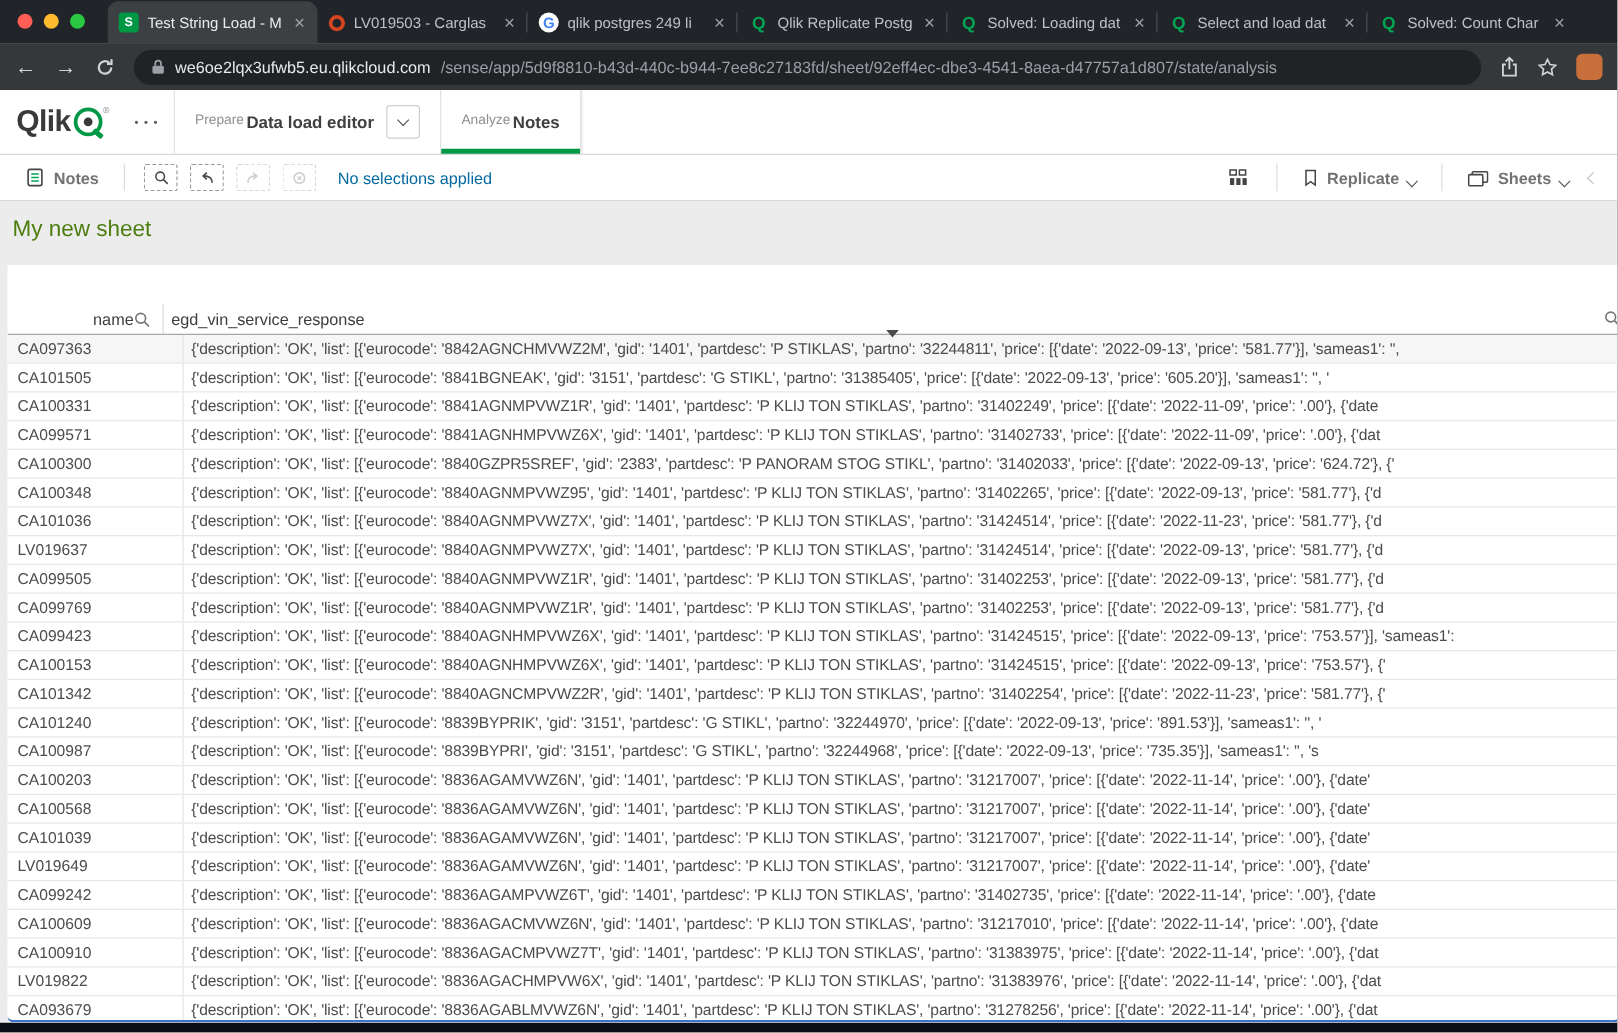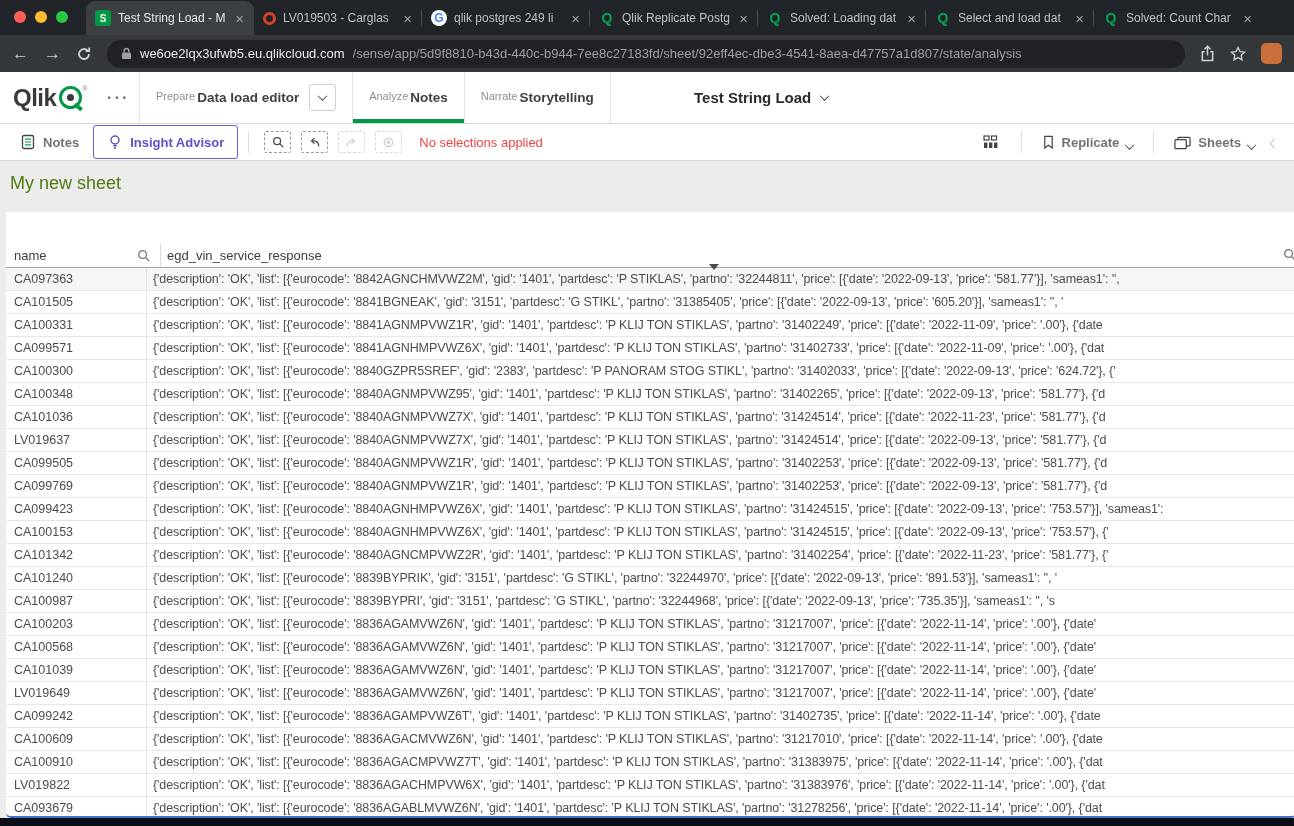--- a/index.html
+++ b/index.html
@@ -64,32 +64,32 @@
 
   
   .toolbar { height: 37px; background: #fff; border-bottom: 1px solid #d6d6d6; display: flex; align-items: center; padding-left: 10px; }
   .tb-item { display: flex; align-items: flex-end; gap: 7px; font-size: 13px; font-weight: 600; color: #737373; padding: 0 10px; }
   .ia-btn { display: flex; align-items: center; gap: 7px; padding: 0 13px; height: 34px; border: 1px solid #6a5cd0; border-radius: 3px;
             color: #5e50c8; font-weight: 600; font-size: 13px; background: #fff; margin-left: 4px; }
   .tb-sep { width: 1px; height: 22px; background: #dedede; margin: 0 10px; flex: none; }
   .sel-btn { width: 27px; height: 22px; border: 1px dashed #9a9a9a; border-radius: 2px; display: flex; align-items: center; justify-content: center;
              color: #4a4a4a; margin: 0 5px; background: #fff; }
   .sel-btn.disabled { border-color: #d8d8d8; color: #cfcfcf; }
-  .no-sel { color: #ef4444; font-size: 13px; margin-left: 12px; font-weight: 400; }
+  .no-sel { color: #0369a1; font-size: 13px; margin-left: 12px; font-weight: 400; }
   .tb-right { margin-left: auto; display: flex; align-items: center; padding-right: 4px; }
   .collapse-btn { color: #c4c4c4; padding: 0 12px 0 6px; }
 
   
   .sheet-area { position: relative; height: 657px; background: #ececec; overflow: hidden; }
   .sheet-title { padding: 12px 0 0 10px; font-size: 18px; color: #4d7c0f; }
   .panel { position: absolute; left: 6px; top: 51px; width: 1290px; height: 606px; background: #fff;
            border-bottom: 2px solid #3f72c8; border-radius: 0 0 5px 5px; overflow: hidden; }
   .thead { margin-top: 31px; height: 25px; border-bottom: 1px solid #a8a8a8; display: flex; align-items: center;
            font-size: 13px; color: #3d3d3d; position: relative; }
-  .th-name { width: 155px; flex: none; height: 100%; display: flex; align-items: center; justify-content: space-between;
+  .th-name { width: 125px; flex: none; height: 100%; display: flex; align-items: center; justify-content: flex-end;
              padding: 0 10px 0 8px; border-right: 1px solid #dcdcdc; }
   .th-resp { flex: 1; padding-left: 6px; display: flex; align-items: center; height: 100%; }
   .icon-search { color: #767676; display: flex; }
   .col2-search { position: absolute; left: 1277px; top: 5px; }
   .sort-caret { position: absolute; left: 703px; top: 52px; width: 0; height: 0;
                 border-left: 5px solid transparent; border-right: 5px solid transparent; border-top: 6px solid #4a4a4a; }
   .trow { height: 23px; display: flex; align-items: stretch; border-bottom: 1px solid #e7e7e7; font-size: 12.5px; color: #4c4c4c; }
   .trow:first-child { background: #f6f6f6; }
   .cell-name { width: 141px; flex: none; padding-left: 8px; border-right: 1px solid #e5e5e5; display: flex; align-items: center; text-align: right; }
   .cell-response { flex: 1; padding-left: 6px; white-space: nowrap; overflow: hidden; display: flex; align-items: center; letter-spacing: -0.1px; }
@@ -204,51 +204,32 @@
         </span>
     </div>
     <div class="hsep"></div>
     <div class="nav-group active">
       <div class="nav-col">
         <span class="nav-section">Analyze</span>
         <span class="nav-page">Notes</span>
       </div>
     </div>
     <div class="hsep"></div>
-    <div class="nav-group">
-      <div class="nav-col">
-        <span class="nav-section">Narrate</span>
-        <span class="nav-page">Storytelling</span>
-      </div>
-    </div>
     <div class="hsep"></div>
-    <div class="app-title-wrap">
-      <span class="app-title">Test String Load</span>
-      <span class="chev" style="color:#444"></span>
-    </div>
   </div>
 
   <div class="toolbar">
     <div class="tb-item">
       <span style="display:flex">
         <svg width="16" height="16" viewBox="0 0 16 16">
             <rect x="2.5" y="1.5" width="11" height="13" rx="1.5" fill="none" stroke="#444" stroke-width="1.3"></rect>
             <path d="M5 5.2h6M5 8h6M5 10.8h6" stroke="#00a653" stroke-width="1.2"></path>
           </svg>
       </span>
       <span>Notes</span>
-    </div>
-    <div class="ia-btn">
-      <span style="display:flex">
-        <svg width="16" height="16" viewBox="0 0 16 16">
-            <circle cx="8" cy="6" r="4" fill="none" stroke="currentColor" stroke-width="1.4"></circle>
-            <path d="M6.3 11.8h3.4M7 14h2" stroke="currentColor" stroke-width="1.4"></path>
-          </svg>
-      </span>
-      <span>Insight Advisor</span>
     </div>
     <div class="tb-sep"></div>
     <span class="sel-btn">
       <svg width="12" height="12" viewBox="0 0 14 14">
           <circle cx="6" cy="6" r="4" fill="none" stroke="currentColor" stroke-width="1.5"></circle>
           <path d="M9 9l4 4" stroke="currentColor" stroke-width="1.5"></path>
         </svg>
     </span>
     <span class="sel-btn">
       <svg width="13" height="12" viewBox="0 0 14 14">

